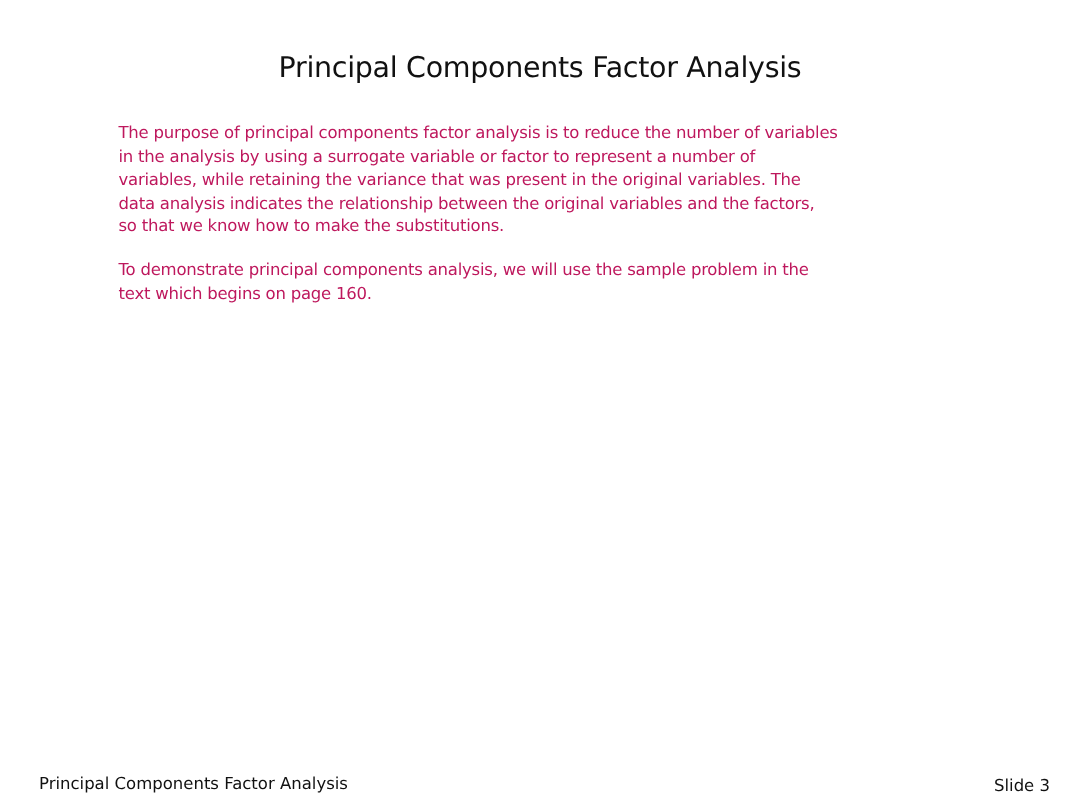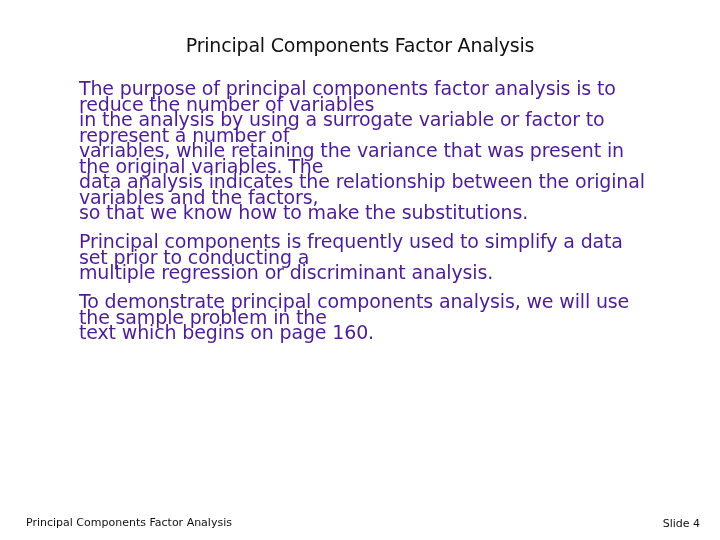--- a/index.html
+++ b/index.html
@@ -29,23 +29,23 @@
     text-align: center;
     font-size: 19px;
     letter-spacing: -0.2px;
     color: #111111;
   }
   .body {
     position: absolute;
     left: 79px;
     top: 81px;
     width: 575px;
-    font-size: 19px;
+    font-size: 11px;
     line-height: 15.5px;
-    color: #4c1d95;
+    color: #be185d;
     letter-spacing: -0.15px;
   }
   .body p {
     margin: 0 0 13.5px 0;
     white-space: pre-line;
   }
   .footer-left {
     position: absolute;
     left: 26px;
     top: 516px;
@@ -65,21 +65,19 @@
 
 <div class="slide">
   <div class="title">Principal Components Factor Analysis</div>
 
   <div class="body">
     <p>The purpose of principal components factor analysis is to reduce the number of variables
 in the analysis by using a surrogate variable or factor to represent a number of
 variables, while retaining the variance that was present in the original variables.  The
 data analysis indicates the relationship between the original variables and the factors,
 so that we know how to make the substitutions.</p>
-    <p>Principal components is frequently used to simplify a data set prior to conducting a
-multiple regression or discriminant analysis.</p>
     <p>To demonstrate principal components analysis, we will use the sample problem in the
 text which begins on page 160.</p>
   </div>
 
   <div class="footer-left">Principal Components Factor Analysis</div>
-  <div class="footer-right">Slide 4</div>
+  <div class="footer-right">Slide 3</div>
 </div>
 
 </body></html>

